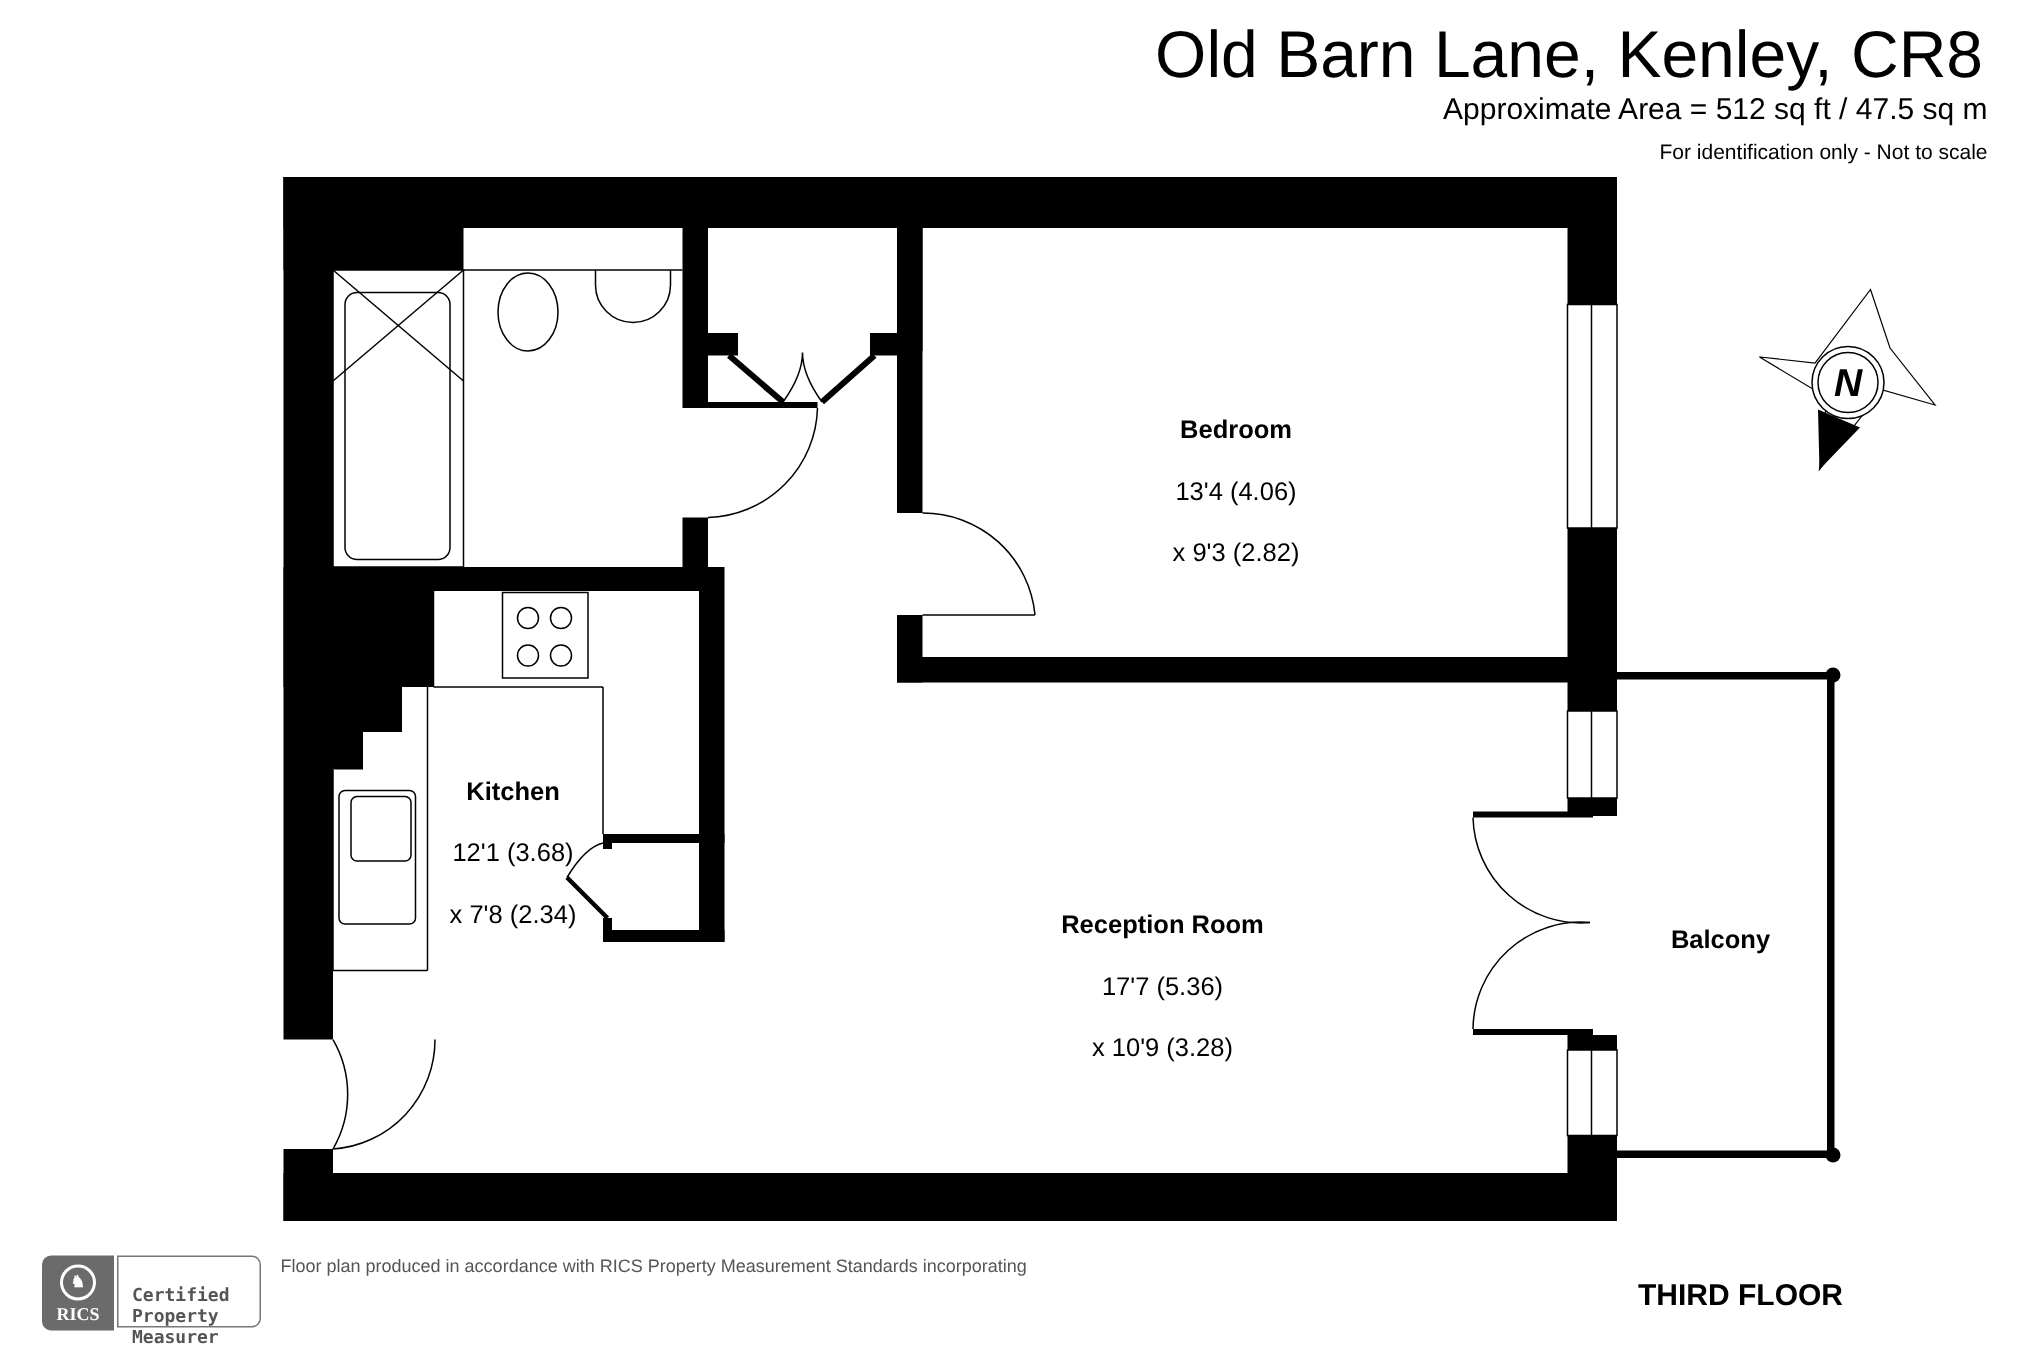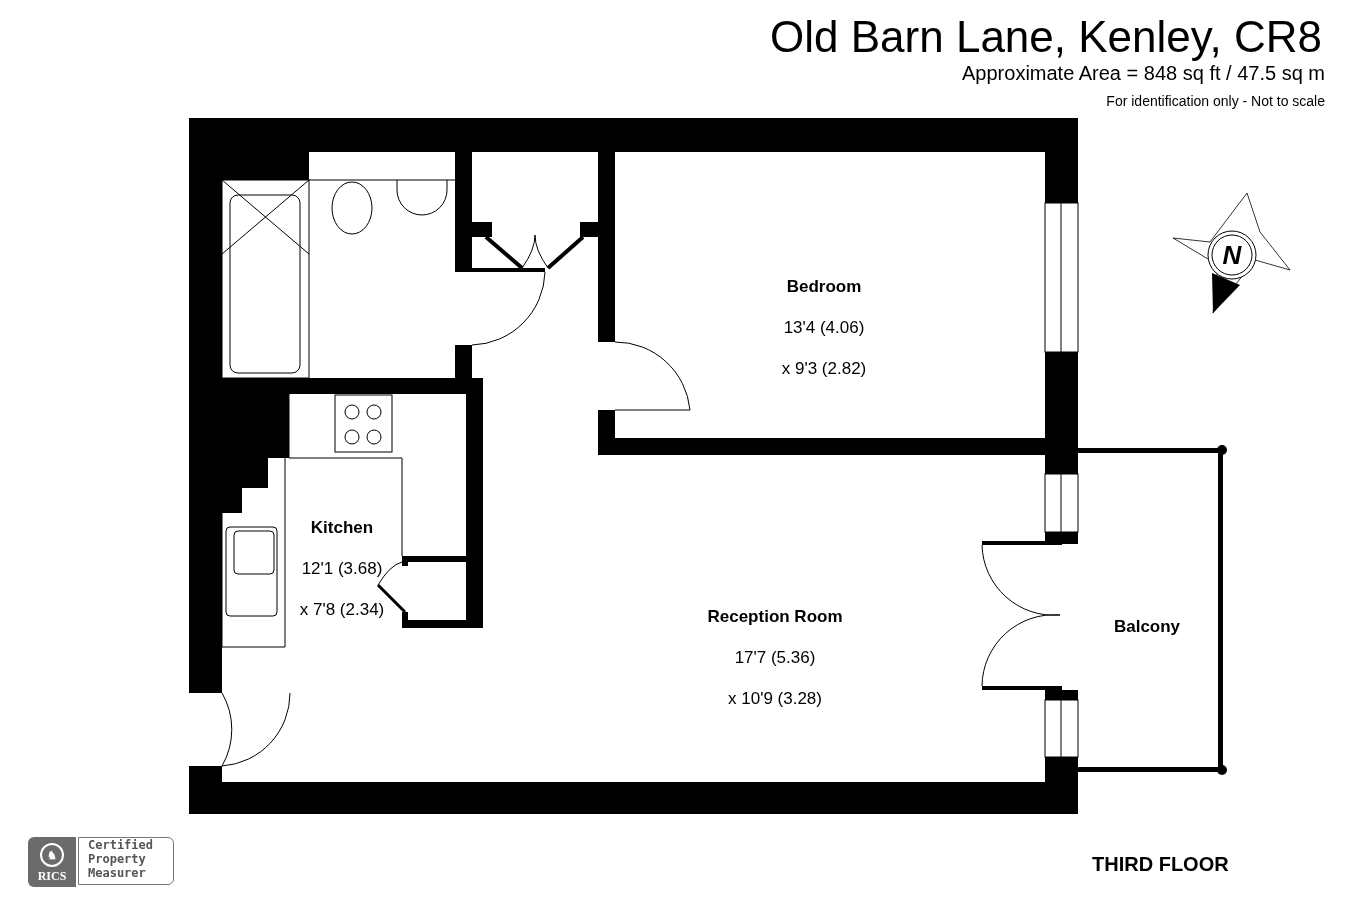--- a/index.html
+++ b/index.html
@@ -7,30 +7,30 @@
   .title { position:absolute; right:28px; top:12px; font-size:44px; font-weight:normal; white-space:nowrap; }
   .area { position:absolute; right:25px; top:62px; font-size:20px; white-space:nowrap; }
   .note { position:absolute; right:25px; top:93px; font-size:14px; white-space:nowrap; }
   svg.plan { position:absolute; left:0; top:0; }
   .room-label { position:absolute; text-align:center; font-size:17px; line-height:21px; white-space:nowrap; }
   .room-label .name { font-weight:bold; display:block; }
   .room-label span { display:block;margin-top:20px; }
   .floor { position:absolute; left:1092px; top:853px; font-size:20px; font-weight:bold; }
   .rics { position:absolute; left:28px; top:837px; width:48px; height:50px; background:#6b6b6b; border-radius:6px 0 0 6px; color:#fff; font-family:"Liberation Serif", serif; font-weight:bold; font-size:12px; text-align:center; }
   .rics .crest { display:block; margin:6px auto 2px; width:20px; height:20px; border:2px solid #fff; border-radius:50%; font-size:11px; line-height:20px; }
-  .cert { position:absolute; left:78px; top:837px; width:96px; height:48px; border:1px solid #777; border-radius:0 6px 6px 0; color:#555; font-family:"DejaVu Sans Mono", monospace; font-weight:bold; font-size:12px; line-height:14px; padding:0 0 0 9px; box-sizing:border-box; }
+  .cert { position:absolute; left:78px; top:837px; width:96px; height:48px; border:1px solid #777; border-radius:0 6px 6px 0; color:#555; font-family:"DejaVu Sans Mono", monospace; font-weight:bold; font-size:12px; line-height:14px; padding:18px 0 0 9px; box-sizing:border-box; }
   .cert span { display:block; }
   .footer-text { position:absolute; left:187px; top:837px; font-size:12px; line-height:15.5px; color:#555; white-space:nowrap; }
   .footer-text span { display:block; }
 </style>
 </head>
 <body>
 
 <div class="title">Old Barn Lane, Kenley, CR8</div>
-<div class="area">Approximate Area = 848 sq ft / 47.5 sq m</div>
+<div class="area">Approximate Area = 512 sq ft / 47.5 sq m</div>
 <div class="note">For identification only - Not to scale</div>
 
 <svg class="plan" width="1350" height="900" viewBox="0 0 1350 900">
   <g fill="#000">
 
     <rect x="189" y="118" width="889" height="34"></rect>
     <rect x="189" y="118" width="33" height="575"></rect>
     <rect x="189" y="766" width="33" height="48"></rect>
     <rect x="189" y="782" width="889" height="32"></rect>
     <rect x="1045" y="118" width="33" height="85"></rect>
@@ -155,13 +155,14 @@
 <div class="rics">
   <span class="crest">♞</span>
   <span>RICS</span>
 </div>
 <div class="cert">
   <span>Certified</span>
   <span>Property</span>
   <span>Measurer</span>
 </div>
 <div class="footer-text">
+  <span>Floor plan produced in accordance with RICS Property Measurement Standards incorporating</span>
 </div>
 
 </body></html>

